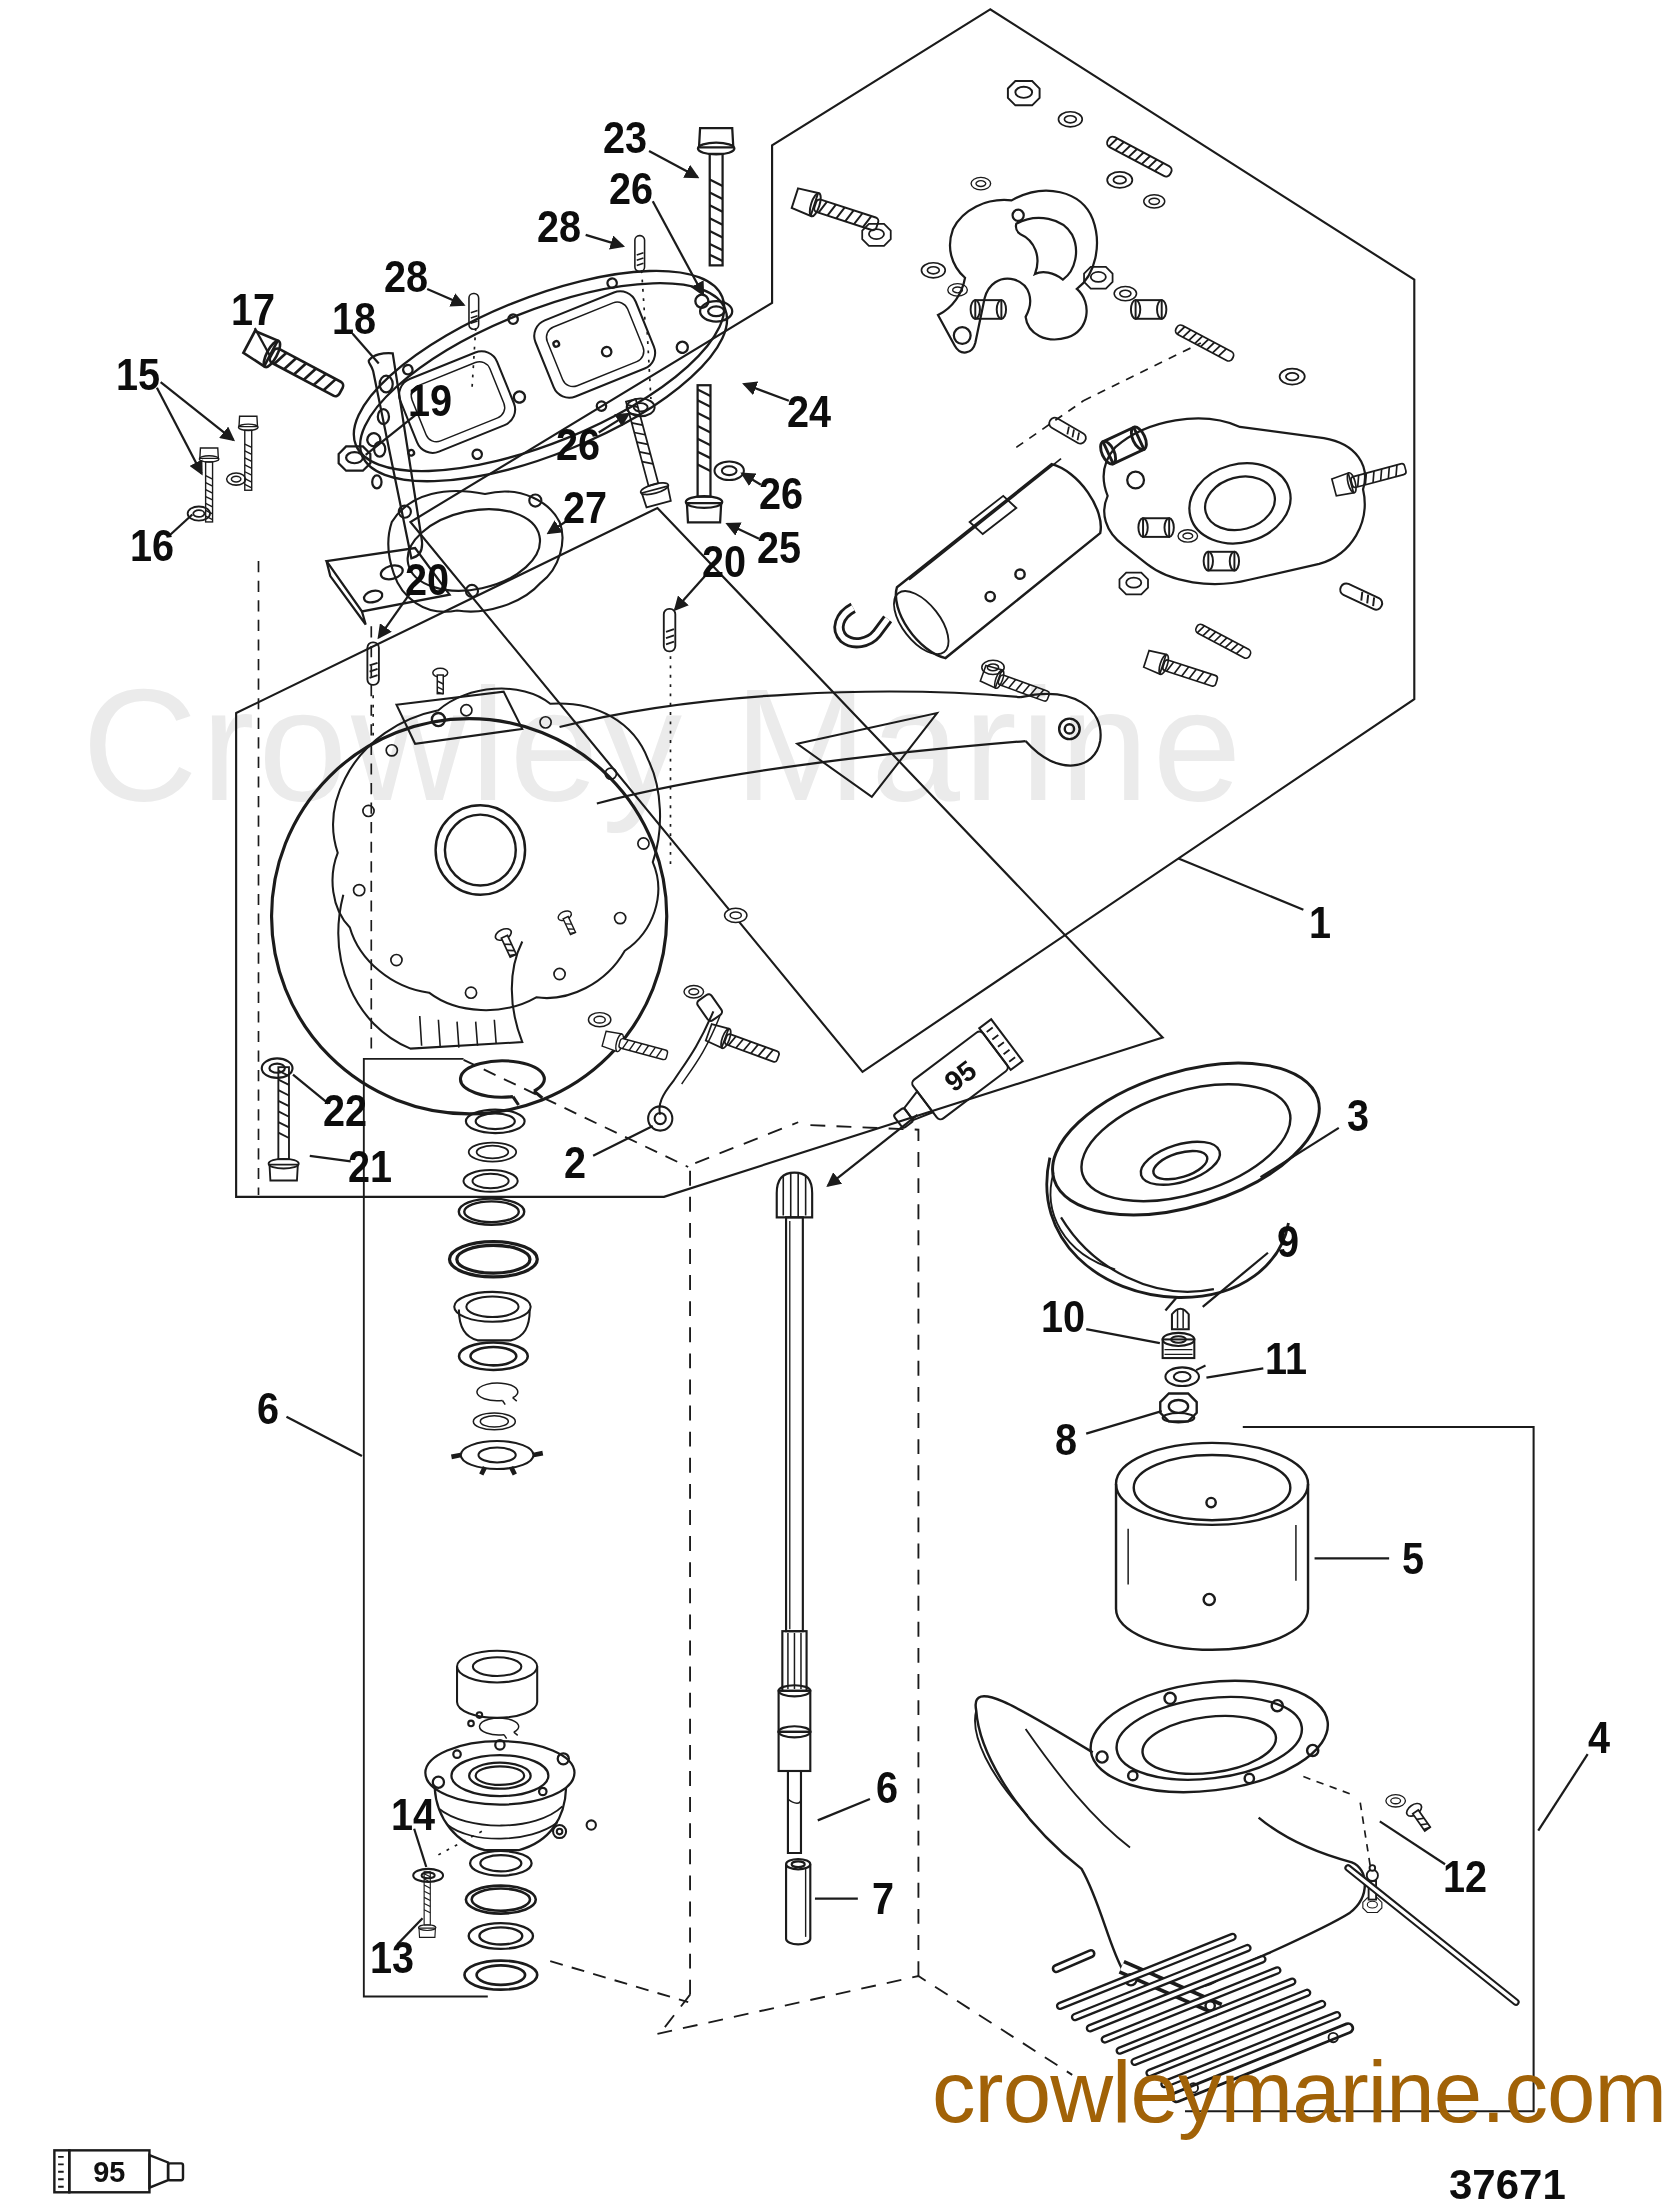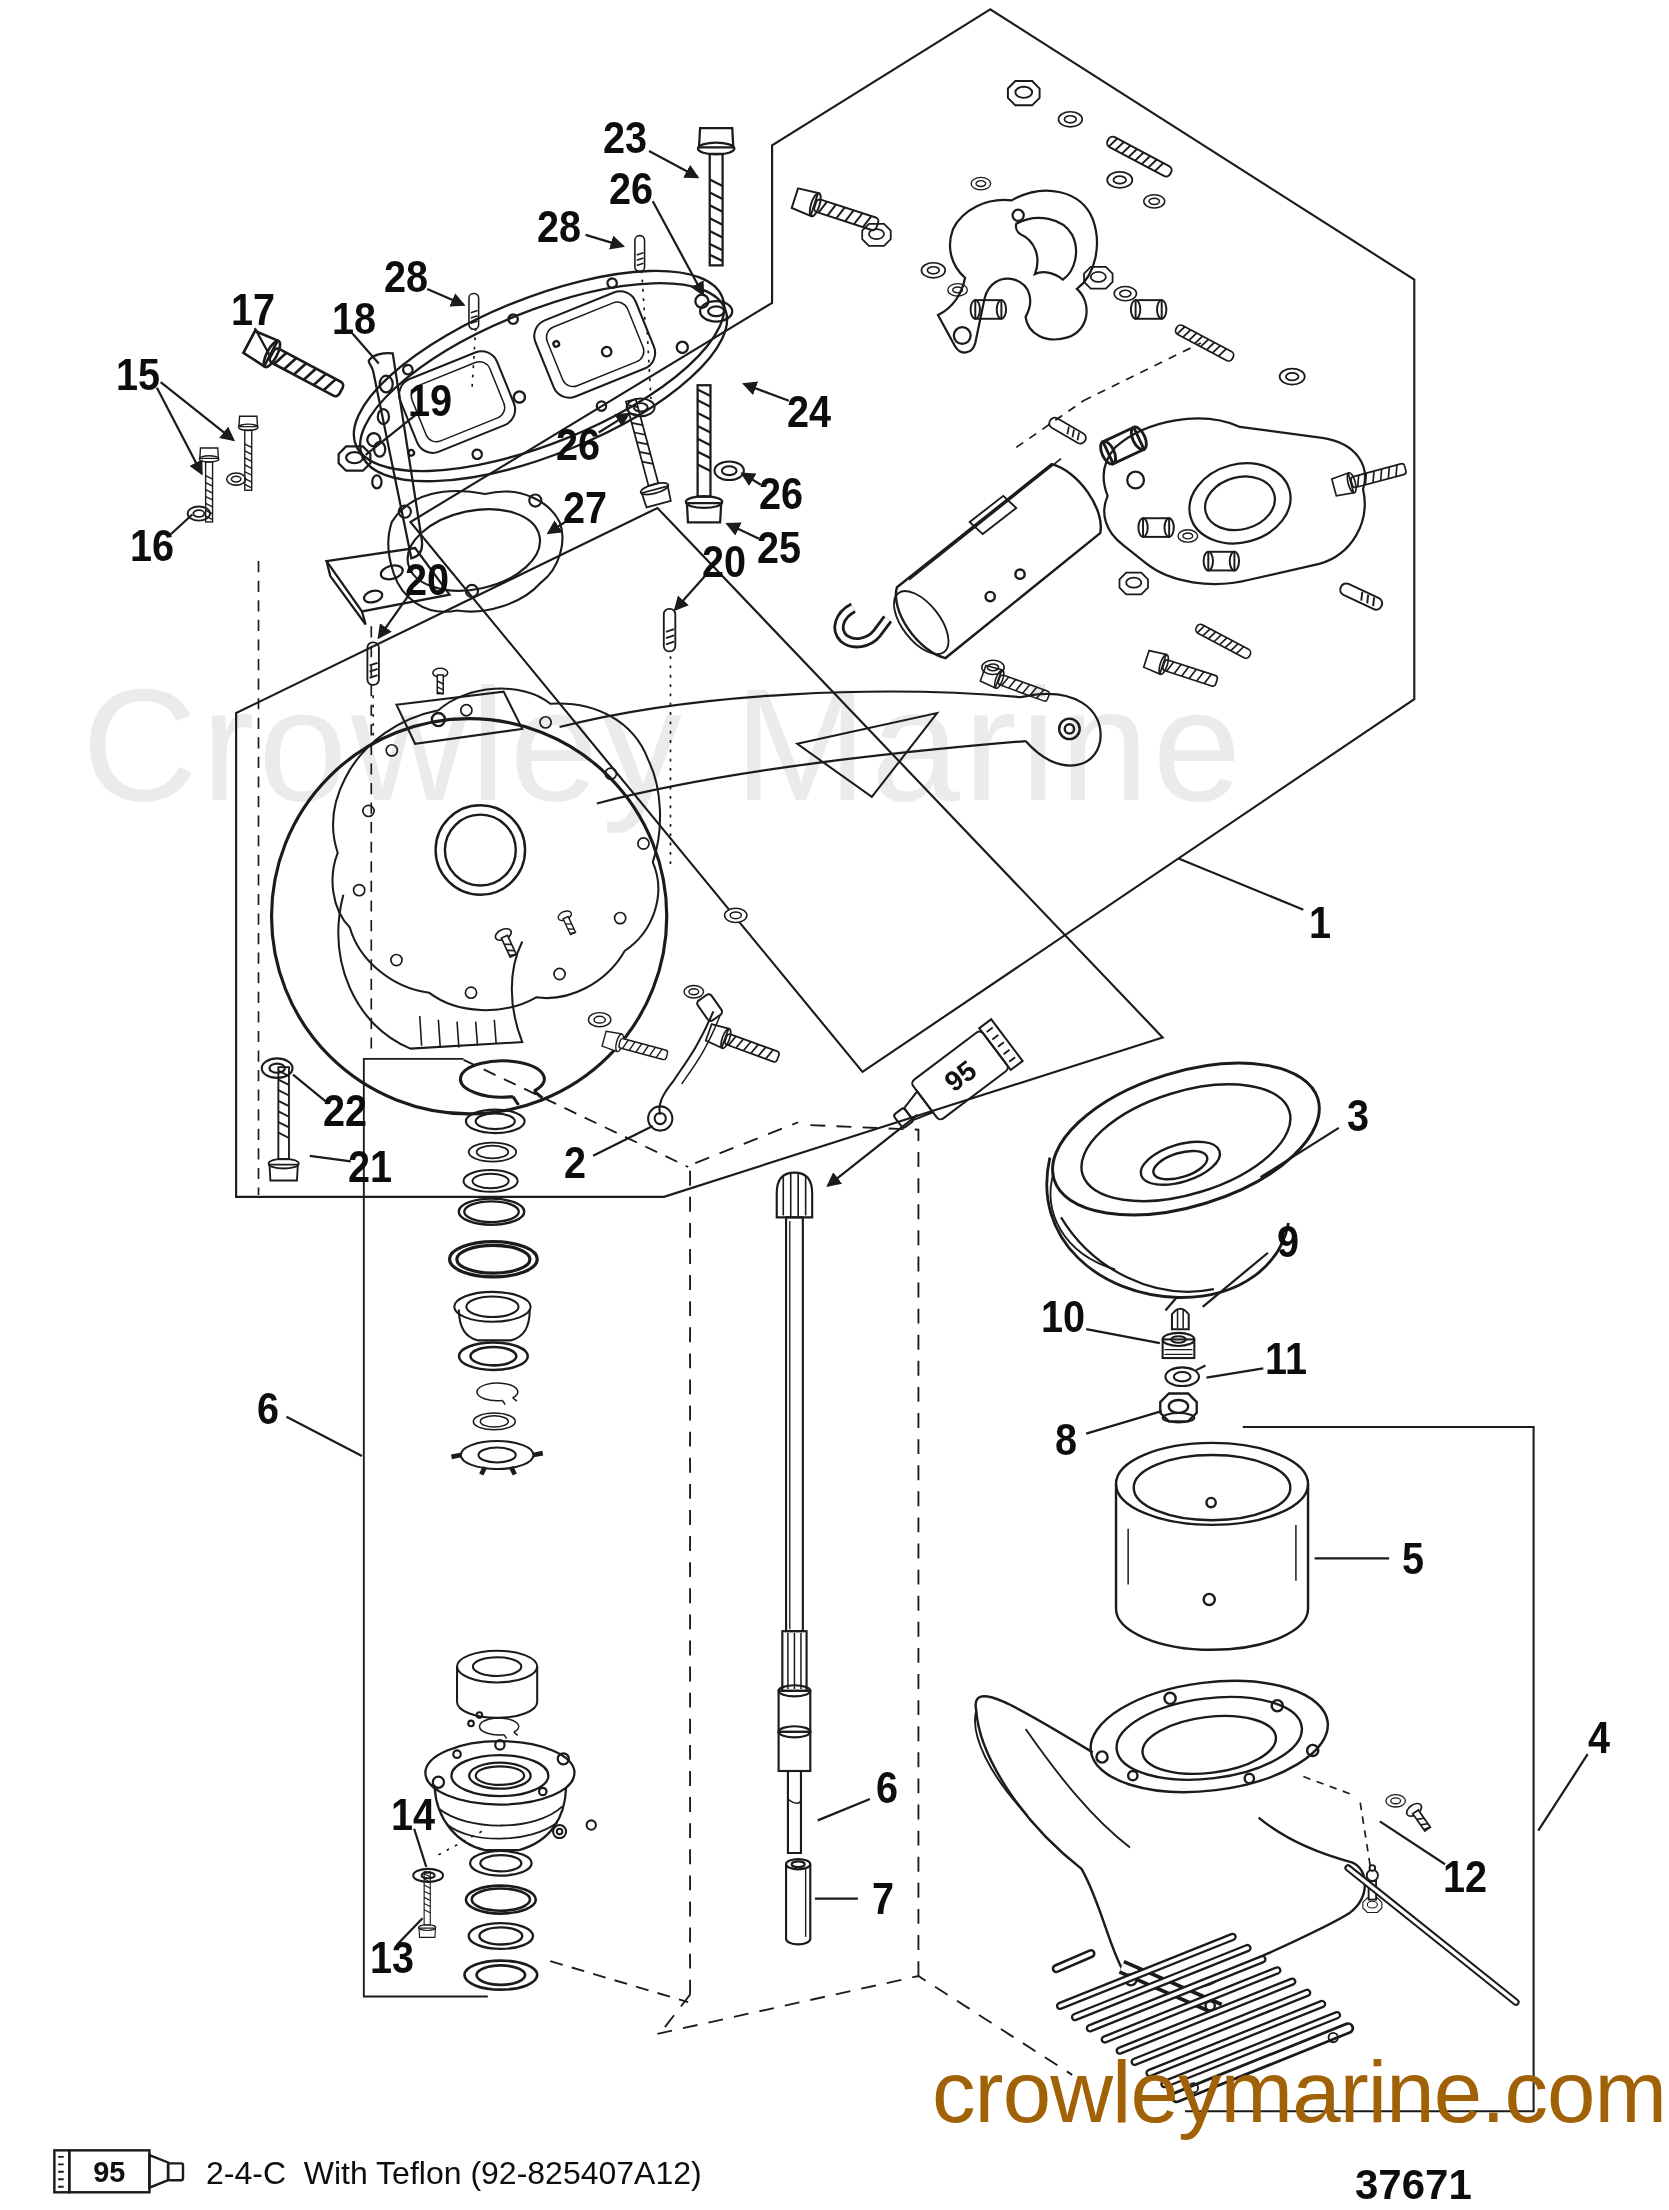--- a/index.html
+++ b/index.html
@@ -5,21 +5,21 @@
   html,body{margin:0;padding:0;background:#fff;}
   #page{position:relative;width:1670px;height:2210px;background:#fff;overflow:hidden;
         font-family:"Liberation Sans",sans-serif;}
   #watermark{position:absolute;left:82px;top:653px;font-size:160px;letter-spacing:3.7px;
         color:#ebebeb;z-index:0;white-space:pre;font-weight:400;}
   #art{position:absolute;left:0;top:0;z-index:1;}
   .callout{position:absolute;z-index:2;font-weight:700;font-size:44px;color:#0d0d0d;
         transform:translate(-50%,-50%) scaleX(.9);white-space:nowrap;}
   #site{position:absolute;left:932px;top:2042px;font-size:87px;color:#a16207;
         letter-spacing:-0.9px;z-index:2;}
-  #dwgno{position:absolute;left:1355px;top:2161px;font-size:42px;font-weight:700;color:#0d0d0d;z-index:2;}
+  #dwgno{position:absolute;left:1449px;top:2161px;font-size:42px;font-weight:700;color:#0d0d0d;z-index:2;}
   #legendtext{position:absolute;left:206px;top:2155px;font-size:32px;color:#0d0d0d;z-index:2;white-space:pre;}
   svg{display:block;}
   .ln{stroke:#1b1b1b;fill:none;}
 </style>
 </head>
 <body>
 
 <div id="page">
 
   <div id="watermark">Crowley Marine</div>
@@ -537,15 +537,14 @@
   <span class="callout" style="left:1413px;top:1559px">5</span>
   <span class="callout" style="left:1599px;top:1738px">4</span>
   <span class="callout" style="left:887px;top:1788px">6</span>
   <span class="callout" style="left:883px;top:1899px">7</span>
   <span class="callout" style="left:1465px;top:1877px">12</span>
   <span class="callout" style="left:413px;top:1815px">14</span>
   <span class="callout" style="left:392px;top:1958px">13</span>
 
   <div id="site">crowleymarine.com</div>
   <div id="dwgno">37671</div>
-  <div id="legendtext">2-4-C  With Teflon (92-825407A12)</div>
 </div>
 
 
 </body></html>

